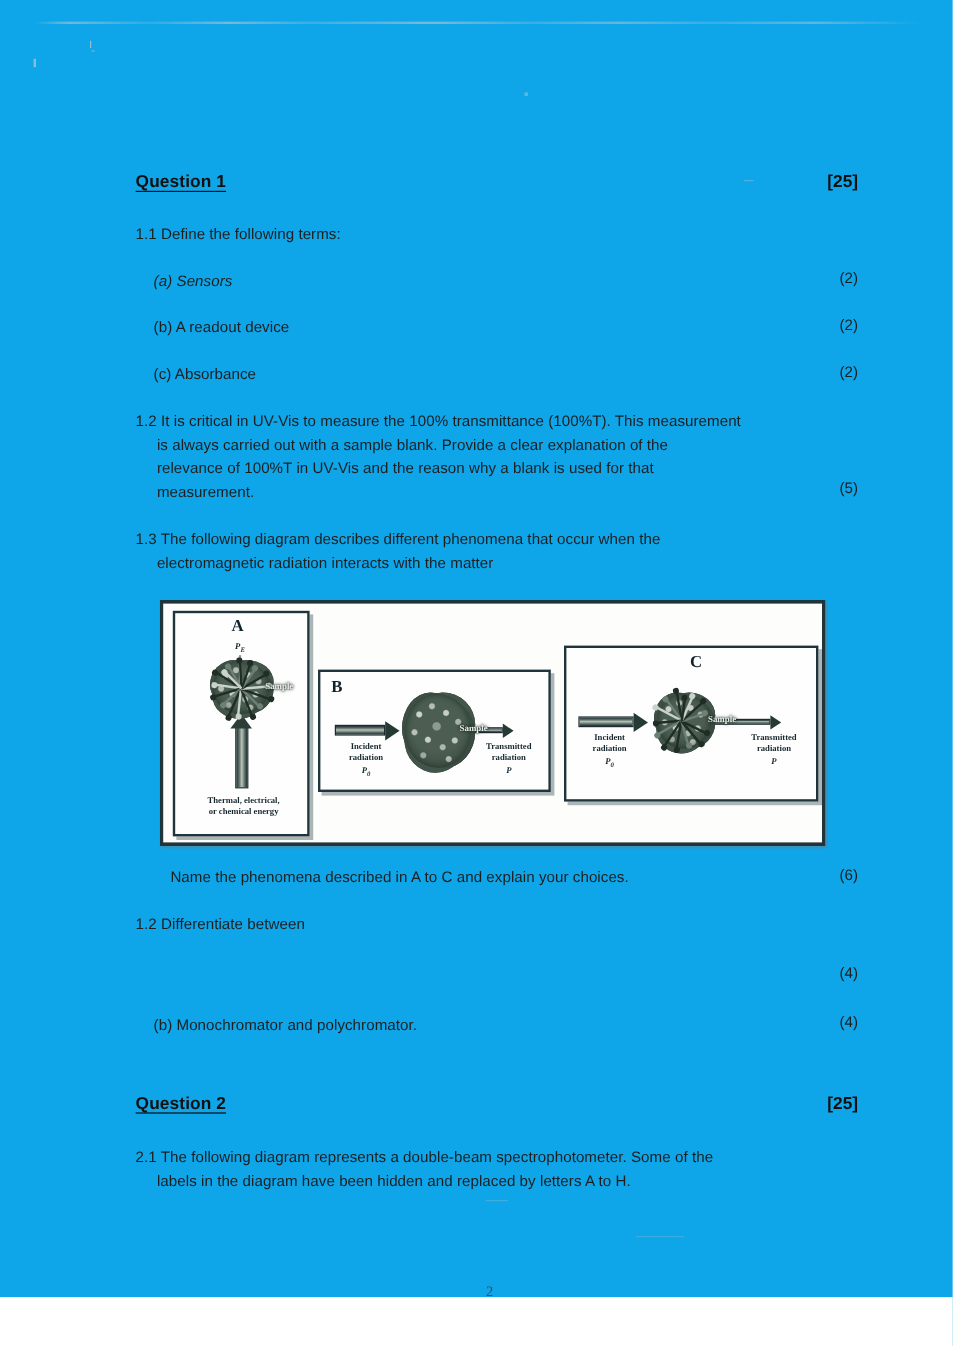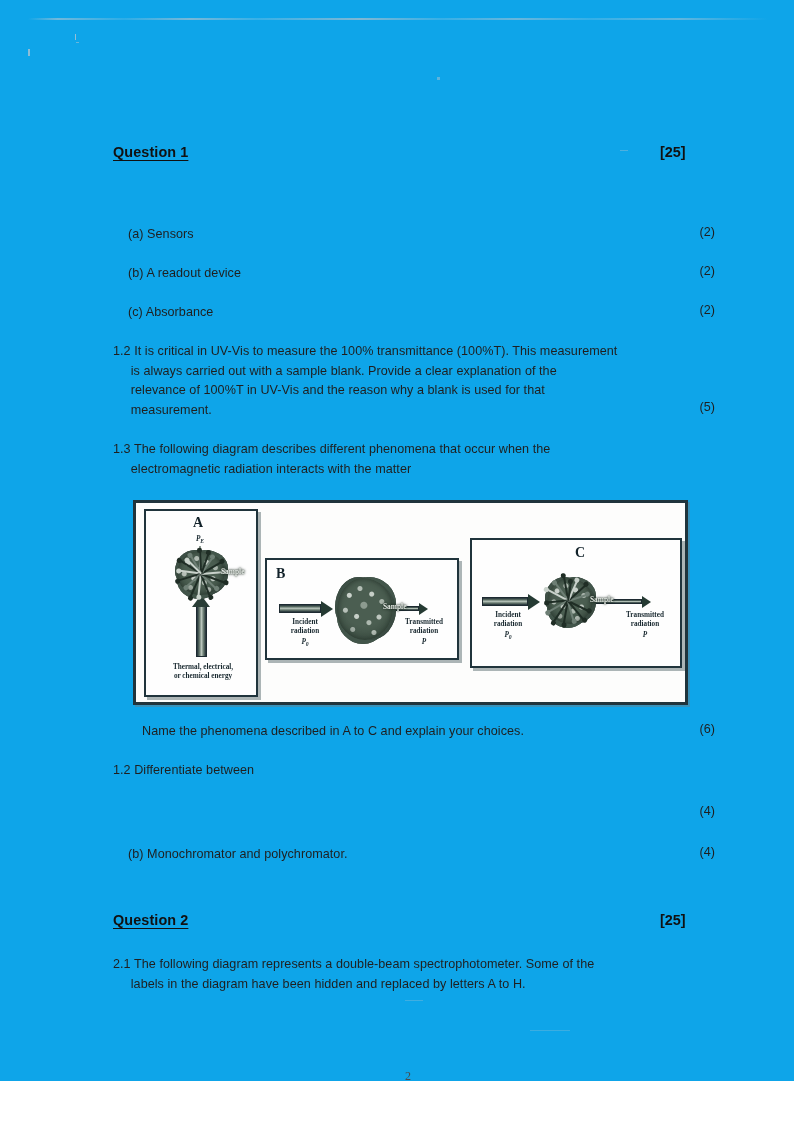--- a/index.html
+++ b/index.html
@@ -70,20 +70,21 @@
     text-decoration: underline;
     text-underline-offset: 3px;
     color: #111;
     letter-spacing: .1px;
   }
   .qmark {
     position: absolute;
     font-size: 14.4px;
     font-weight: bold;
     color: #111;
+    text-align: right;
   }
   .mark {
     position: absolute;
     font-size: 12.6px;
     color: #1f1f1f;
     text-align: right;
     width: 40px;
   }
   .pagenum {
     position: absolute;
@@ -275,22 +276,23 @@
   <div class="speck s2"></div>
   <div class="speck s3"></div>
   <div class="speck s4"></div>
   <div class="speck s5"></div>
   <div class="speck s6"></div>
   <div class="speck s7"></div>
 
   <div class="qhead" style="left:113px; top:144px;">Question 1</div>
   <div class="qmark" style="left:660px; top:144px; width:55px;">[25]</div>
 
-
-  <div class="txt" style="left:128px; top:225px; width:520px;">(a) Sensors</div>
+  <div class="txt" style="left:113px; top:186px; width:560px;">1.1 Define the following terms:</div>
+
+  <div class="txt" style="left:128px; top:225px; width:520px;font-style:italic;">(a) Sensors</div>
   <div class="mark" style="left:675px; top:225px;">(2)</div>
 
   <div class="txt" style="left:128px; top:264px; width:520px;">(b) A readout device</div>
   <div class="mark" style="left:675px; top:264px;">(2)</div>
 
   <div class="txt" style="left:128px; top:303px; width:520px;">(c) Absorbance</div>
   <div class="mark" style="left:675px; top:303px;">(2)</div>
 
   <div class="txt" style="left:113px; top:342px; width:585px;">1.2 It is critical in UV-Vis to measure the 100% transmittance (100%T). This measurement
      is always carried out with a sample blank. Provide a clear explanation of the

